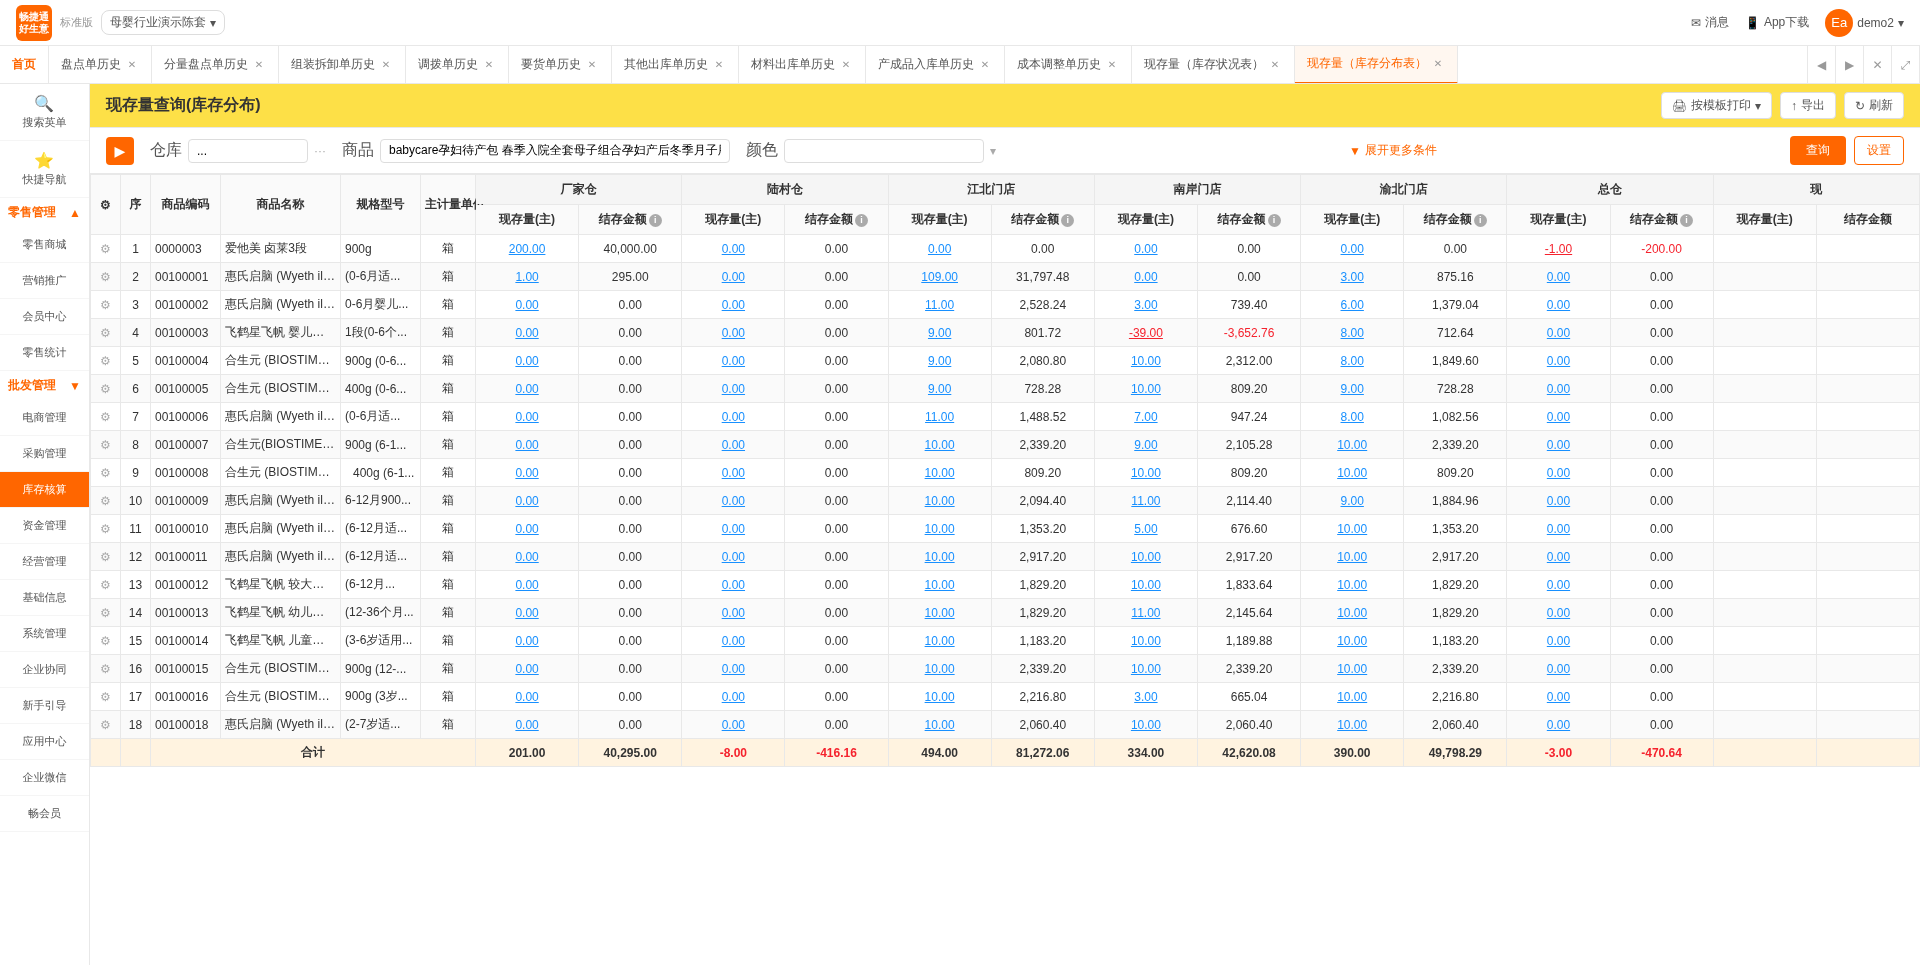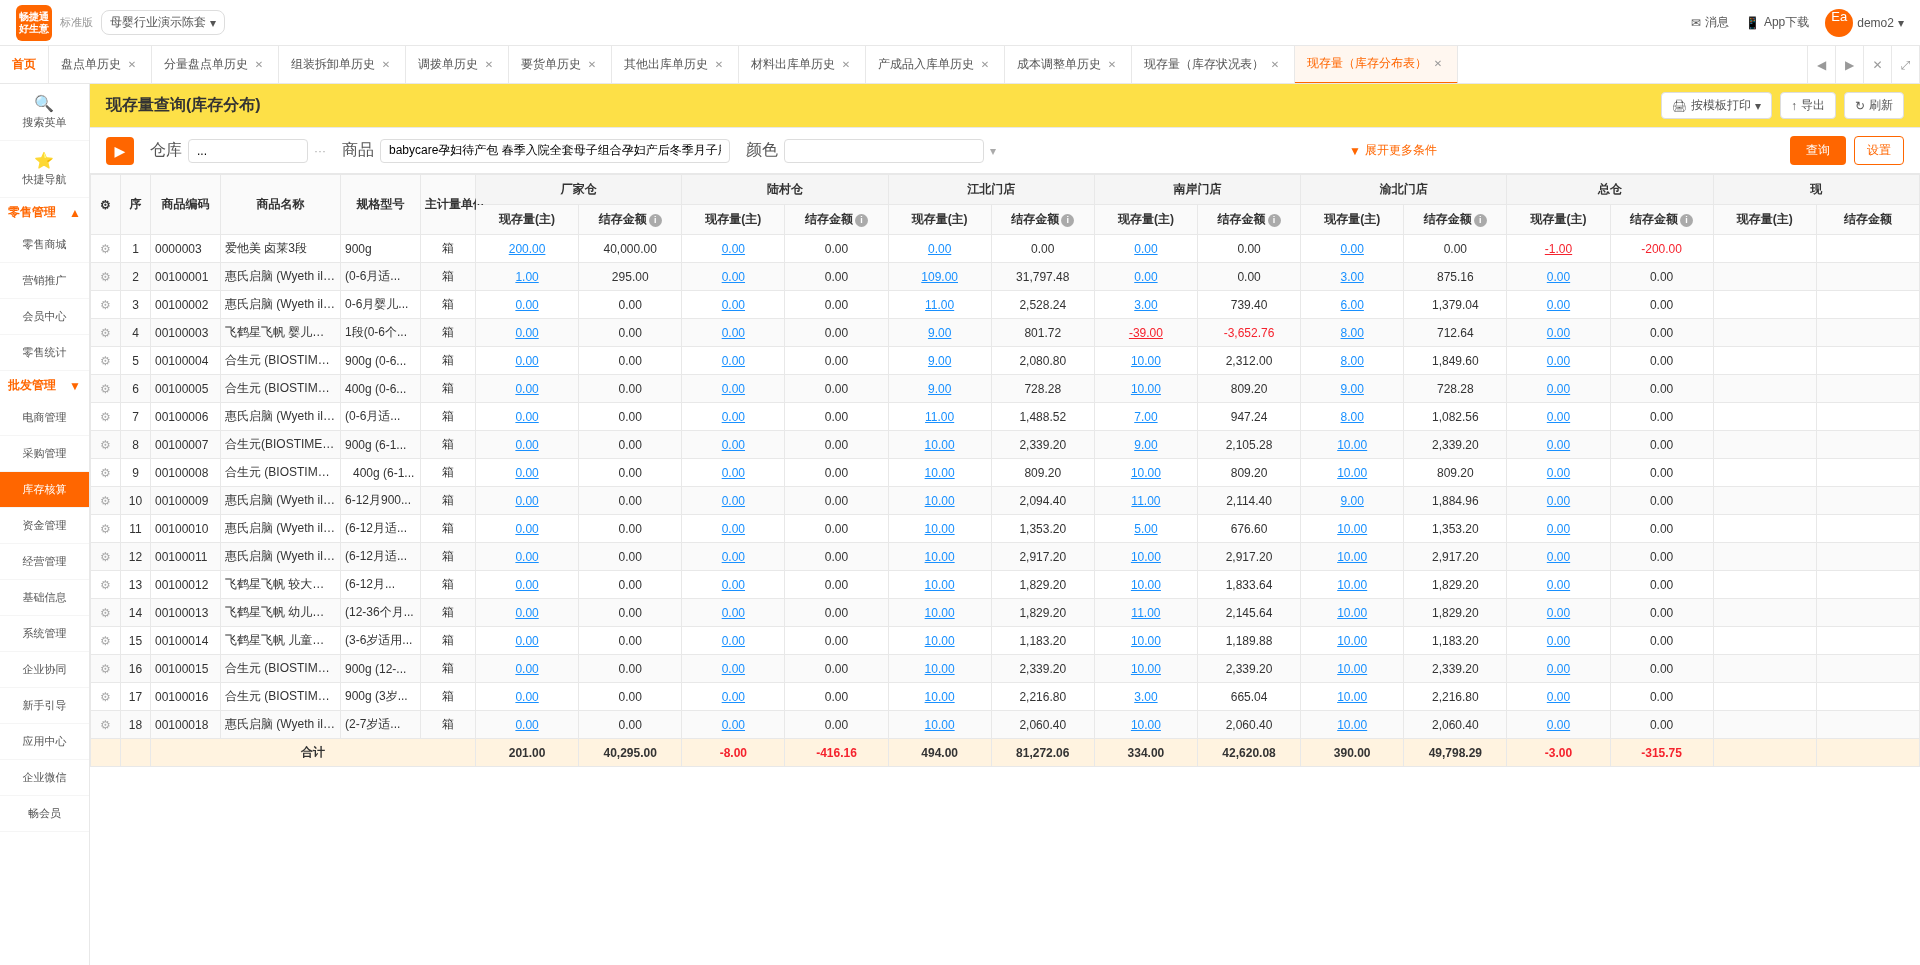--- a/index.html
+++ b/index.html
@@ -42,20 +42,21 @@
       color: #555;
       cursor: pointer;
       font-size: 12px;
     }
     .user-avatar {
       width: 28px;
       height: 28px;
       border-radius: 50%;
       background: #ff6600;
       display: flex;
+      align-items: center;
       justify-content: center;
       color: #fff;
       font-size: 11px;
     }
 
     
     .tab-bar {
       height: 38px;
       background: #fff;
       border-bottom: 1px solid #e8e8e8;
@@ -993,21 +994,21 @@
   <td>40,295.00</td>
   <td class="num-negative">-8.00</td>
   <td class="num-negative">-416.16</td>
   <td>494.00</td>
   <td>81,272.06</td>
   <td>334.00</td>
   <td>42,620.08</td>
   <td>390.00</td>
   <td>49,798.29</td>
   <td class="num-negative">-3.00</td>
-  <td class="num-negative">-315.75</td>
+  <td class="num-negative">-470.64</td>
   <td></td>
   <td></td>
 </tr>
             </tbody>
         </table>
       </div>
     </div>
   </div>
 </div>
 

